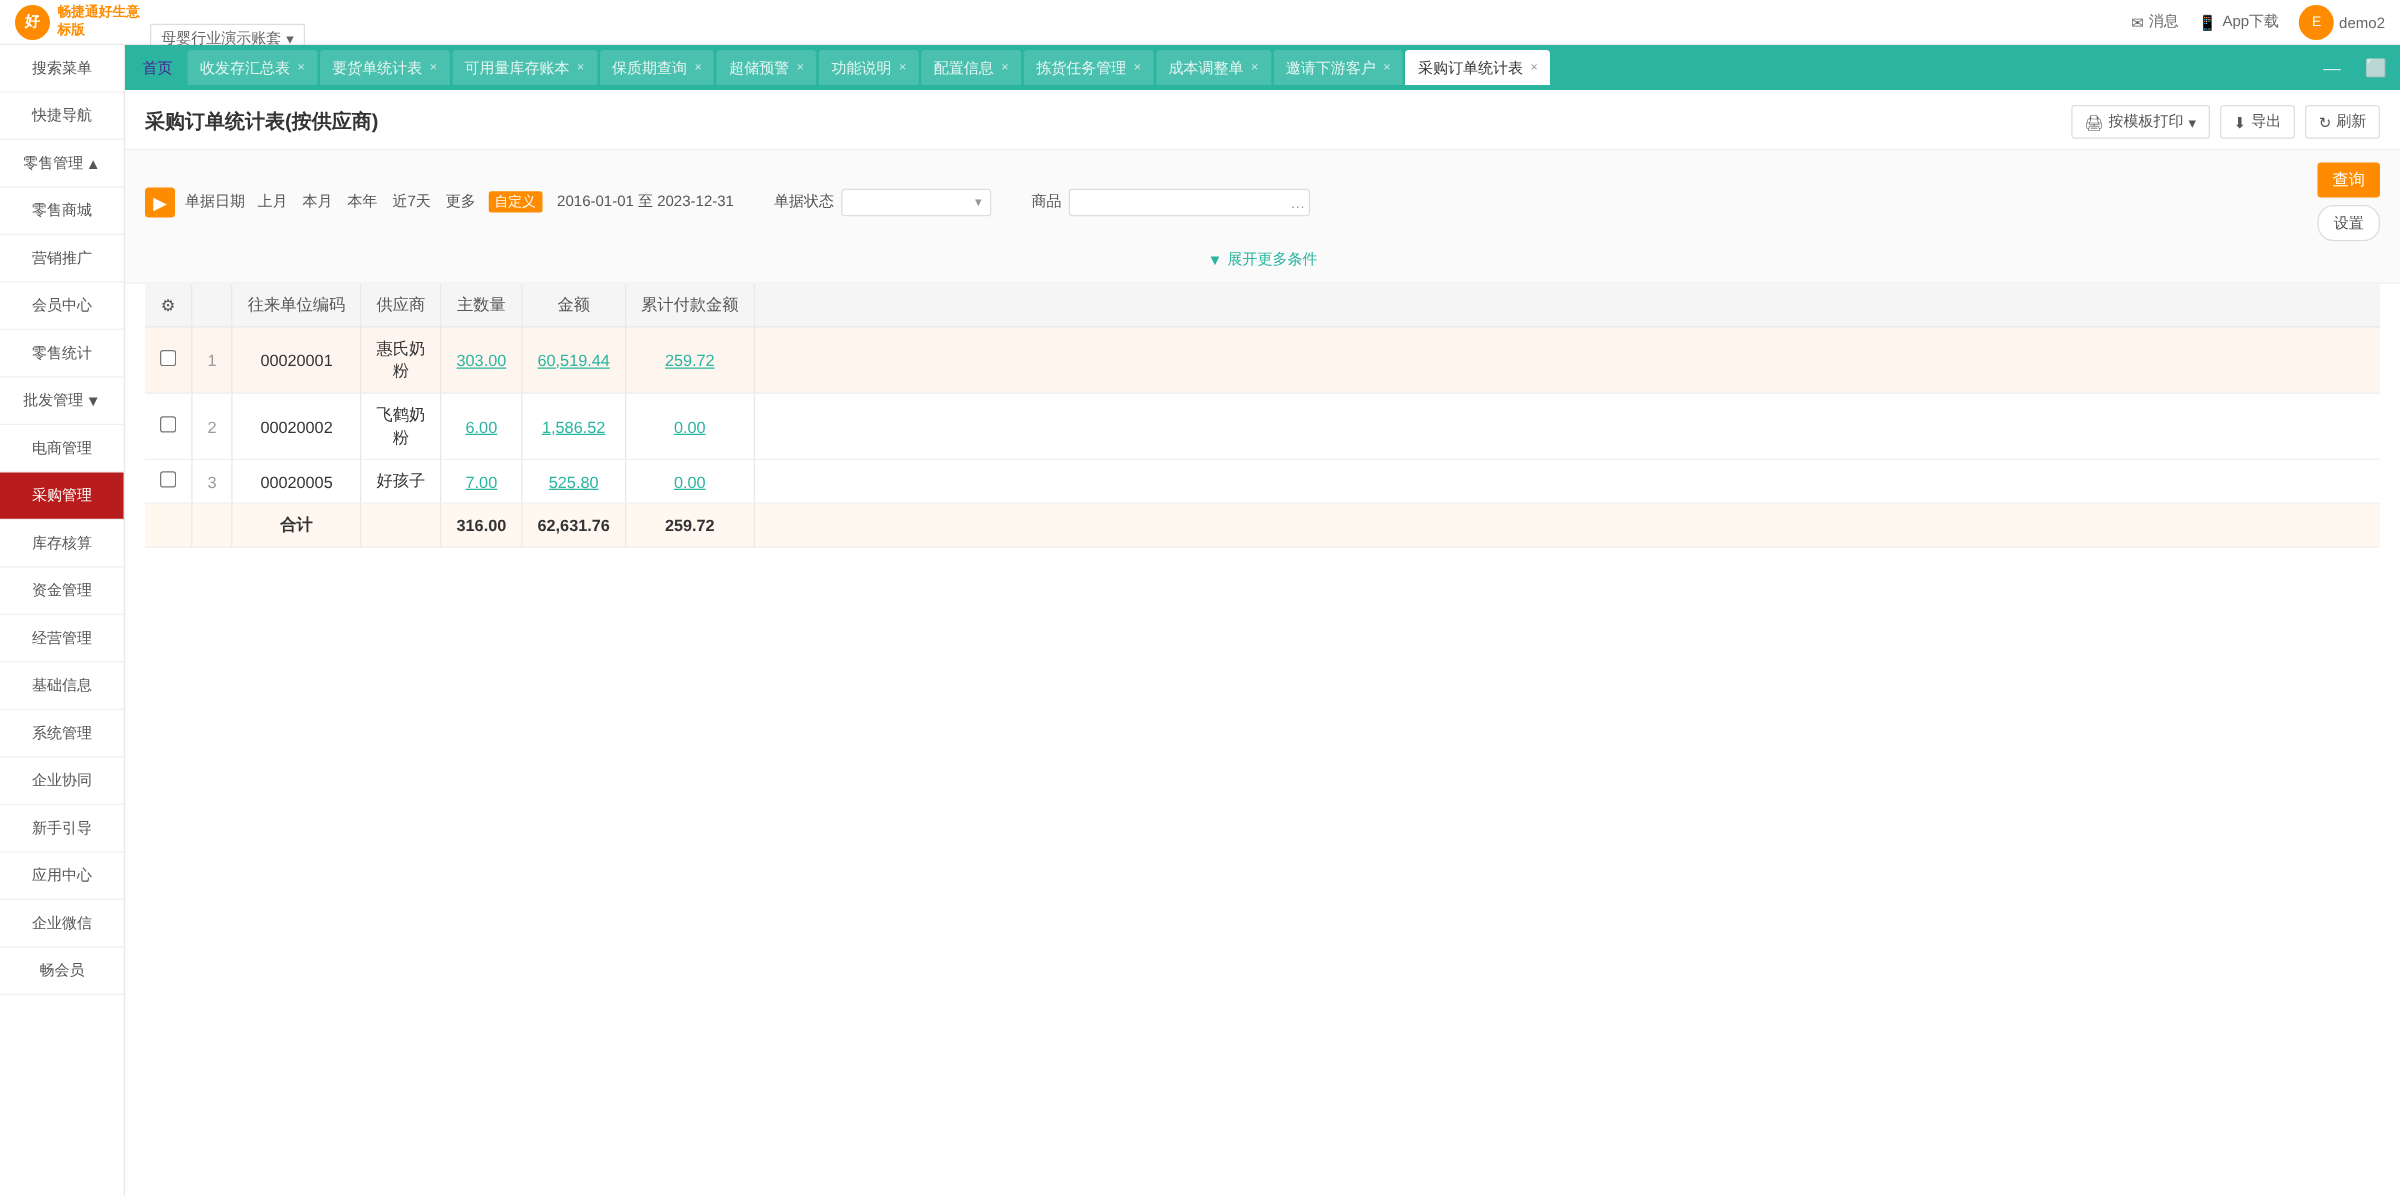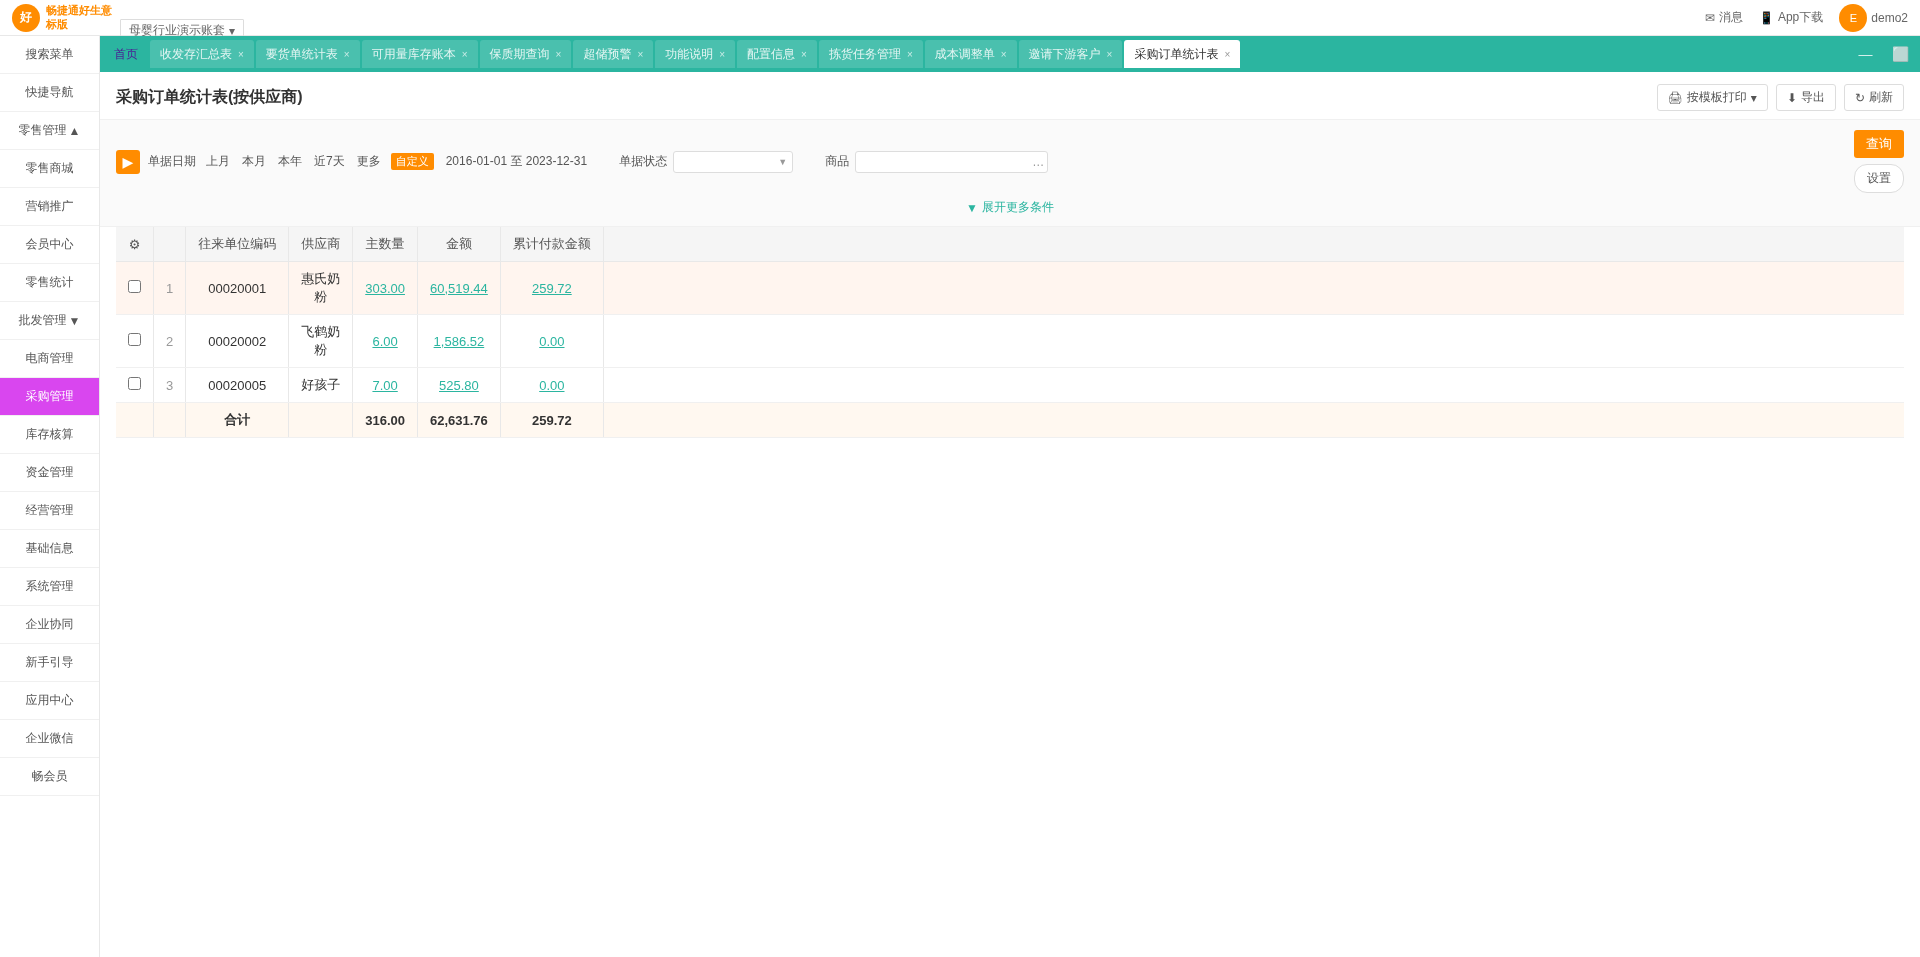--- a/index.html
+++ b/index.html
@@ -15,21 +15,21 @@
     .top-bar-right { display: flex; align-items: center; gap: 16px; }
     .top-bar-action { display: flex; align-items: center; gap: 4px; color: #666; font-size: 12px; cursor: pointer; }
     .user-avatar { width: 28px; height: 28px; background: #ff8c00; border-radius: 50%; display: flex; align-items: center; justify-content: center; color: white; font-size: 11px; }
 
     
     .main-layout { display: flex; flex: 1; overflow: hidden; }
 
     
     .sidebar { width: 100px; background: #fff; border-right: 1px solid #e8e8e8; display: flex; flex-direction: column; overflow-y: auto; }
     .sidebar-item { padding: 10px 4px; text-align: center; cursor: pointer; font-size: 12px; color: #555; border-bottom: 1px solid #f0f0f0; }
-    .sidebar-item.active { background: #d946ef; color: white; }
+    .sidebar-item.active { background: #b91c1c; color: white; }
     .sidebar-item-with-arrow { display: flex; align-items: center; justify-content: center; gap: 2px; }
 
     
     .content-area { flex: 1; display: flex; flex-direction: column; overflow: hidden; }
 
     
     .nav-tabs { height: 36px; background: #2bb5a0; display: flex; align-items: center; padding: 0 4px; overflow-x: auto; overflow-y: hidden; gap: 2px; }
     .nav-tab { height: 28px; padding: 0 10px; border-radius: 3px 3px 0 0; display: flex; align-items: center; gap: 6px; font-size: 12px; cursor: pointer; white-space: nowrap; color: rgba(255,255,255,0.85); background: rgba(255,255,255,0.15); }
     .nav-tab.active { background: #fff; color: #333; }
     .nav-tab .close-btn { font-size: 10px; color: rgba(255,255,255,0.7); cursor: pointer; }

